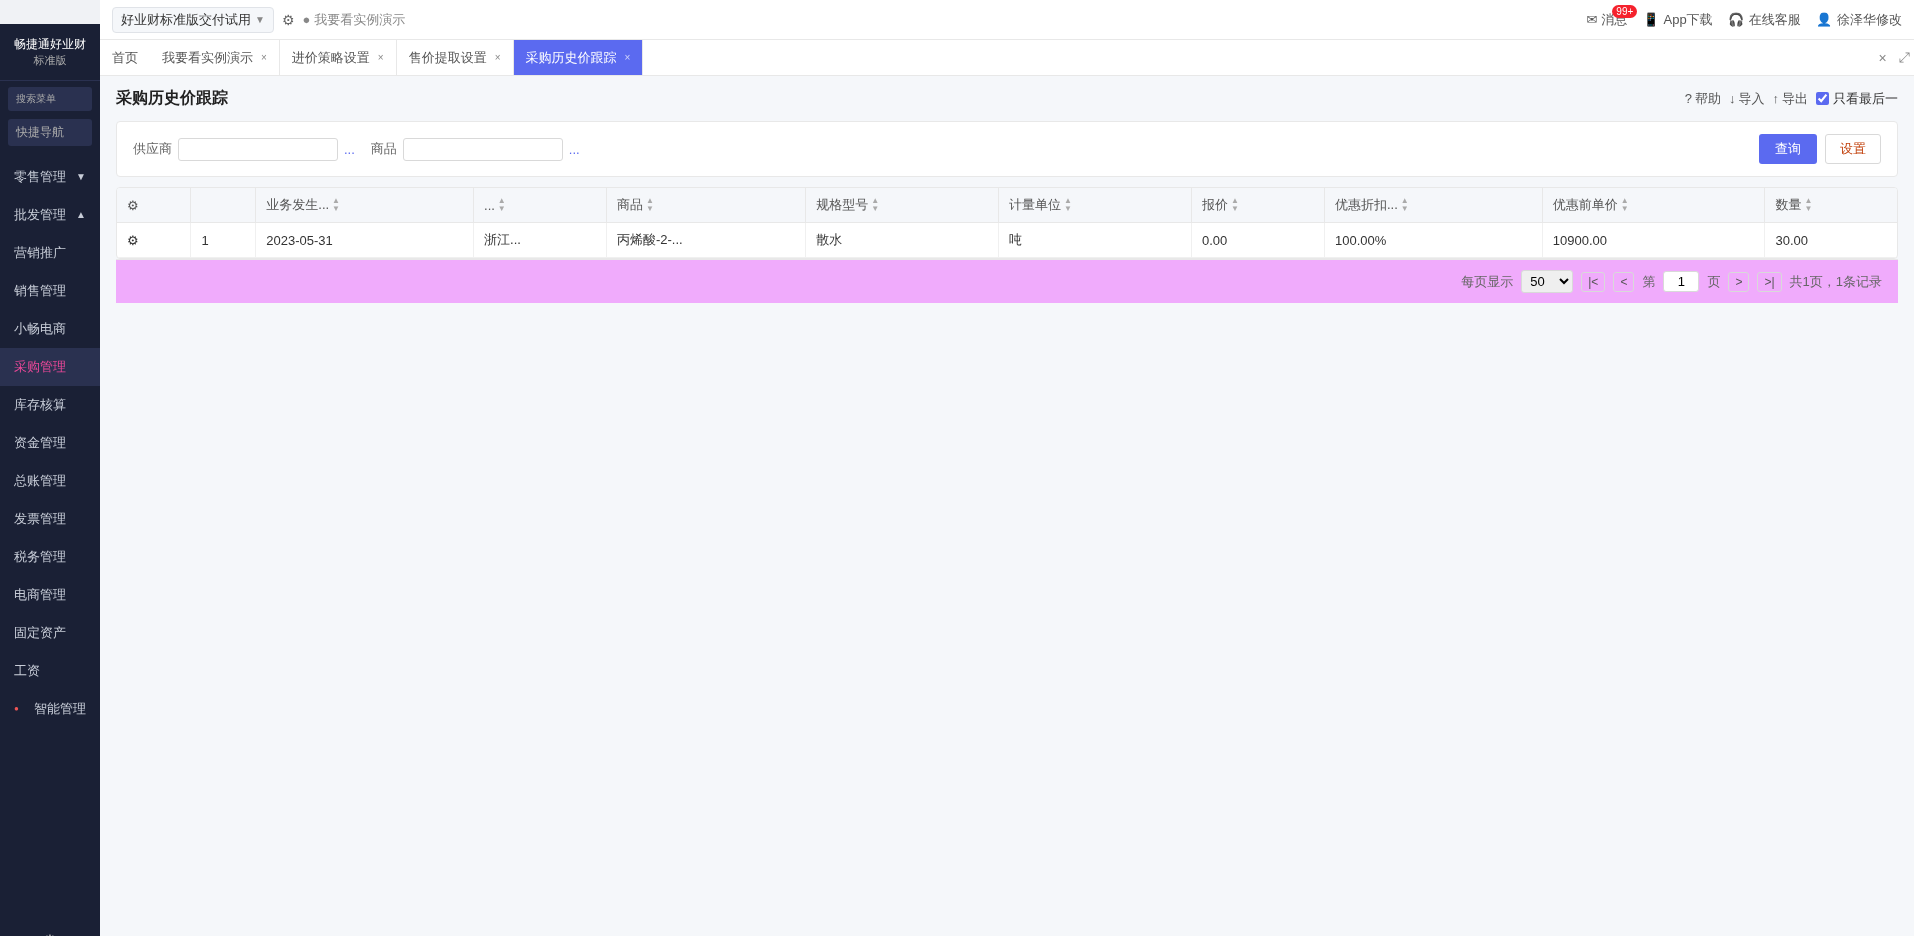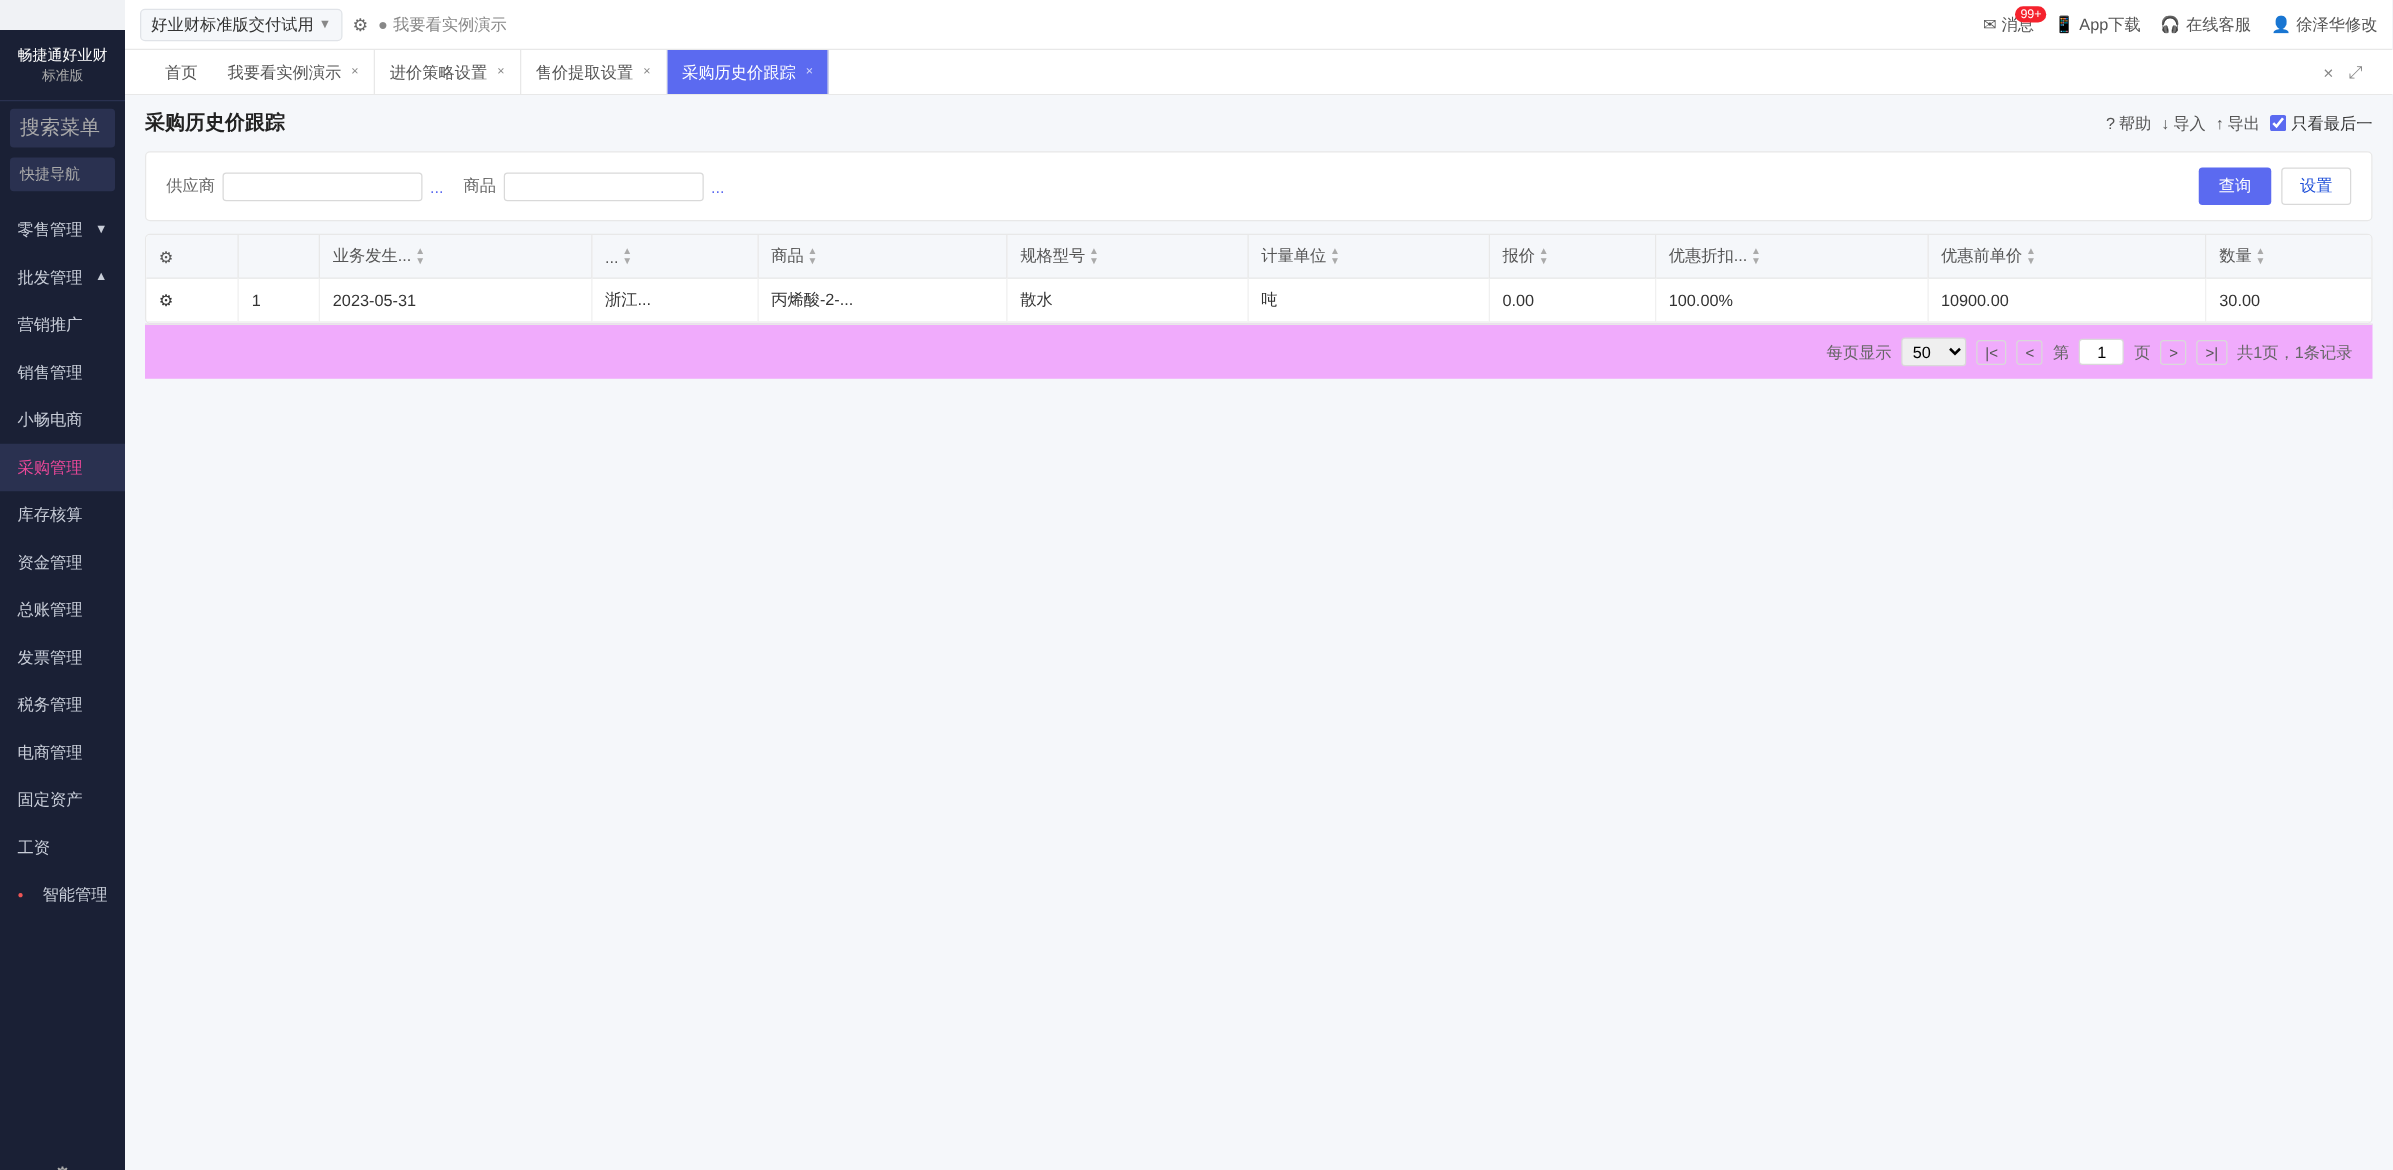--- a/index.html
+++ b/index.html
@@ -3,21 +3,21 @@
   <meta charset="utf-8">
   <style>
     * { box-sizing: border-box; margin: 0; padding: 0; }
     body { font-family: "Microsoft YaHei", "PingFang SC", sans-serif; font-size: 13px; background: #f0f2f5; color: #333; display: flex; height: 936px; overflow: hidden; }
 
     
     .sidebar { width: 100px; background: #1a2035; color: #c8cdd8; display: flex; flex-direction: column; flex-shrink: 0; height: 100%; margin-top: 24px; }
     .sidebar-logo { padding: 12px 8px; background: #1a2035; border-bottom: 1px solid #2a3150; text-align: center; }
     .sidebar-logo .logo-text { color: #fff; font-size: 12px; line-height: 1.4; }
     .sidebar-logo .logo-sub { color: #aaa; font-size: 11px; }
-    .sidebar-search-btn { width: 100%; background: #2a3150; border: none; color: #aaa; padding: 5px 8px; border-radius: 3px; cursor: pointer; font-size: 16px; text-align: left; }
+    .sidebar-search-btn { width: 100%; background: #2a3150; border: none; color: #aaa; padding: 5px 8px; border-radius: 3px; cursor: pointer; font-size: 10px; text-align: left; }
     .sidebar-nav-btn { width: 100%; background: #2a3150; border: none; color: #aaa; padding: 5px 8px; border-radius: 3px; cursor: pointer; font-size: 12px; text-align: left; margin-top: 4px; }
     .sidebar-section { padding: 6px 0; }
     .sidebar-item { display: flex; align-items: center; justify-content: space-between; padding: 10px 14px; cursor: pointer; color: #c8cdd8; font-size: 13px; }
     .sidebar-item.active { background: #2a3150; color: #ec4899; }
     .sidebar-item .arrow { font-size: 10px; }
     .sidebar-item.has-dot::before { content: '●'; color: #e55; font-size: 8px; margin-right: 4px; }
     .sidebar-bottom { margin-top: auto; padding: 10px; text-align: center; }
     .sidebar-bottom .gear-btn { background: none; border: none; color: #aaa; cursor: pointer; font-size: 16px; }
 
     
@@ -30,21 +30,21 @@
     .topbar-settings { background: none; border: none; color: #666; cursor: pointer; font-size: 14px; }
     .topbar-demo { display: flex; align-items: center; gap: 4px; color: #888; font-size: 13px; cursor: pointer; }
     .topbar-right { margin-left: auto; display: flex; align-items: center; gap: 16px; }
     .topbar-msg { display: flex; align-items: center; gap: 4px; cursor: pointer; color: #555; font-size: 13px; position: relative; }
     .badge { background: #f5222d; color: #fff; font-size: 10px; border-radius: 8px; padding: 1px 4px; position: absolute; top: -6px; right: -10px; }
     .topbar-app { display: flex; align-items: center; gap: 4px; cursor: pointer; color: #555; font-size: 13px; }
     .topbar-online { display: flex; align-items: center; gap: 4px; cursor: pointer; color: #555; font-size: 13px; }
     .topbar-user { display: flex; align-items: center; gap: 4px; cursor: pointer; color: #555; font-size: 13px; }
 
     
-    .tabs { height: 36px; background: #fff; border-bottom: 1px solid #e8e8e8; display: flex; align-items: center; padding: 0 20px; gap: 0; flex-shrink: 0; overflow-x: auto; }
+    .tabs { height: 36px; background: #fff; border-bottom: 1px solid #e8e8e8; display: flex; align-items: center; padding: 0 0; gap: 0; flex-shrink: 0; overflow-x: auto; }
     .tab { display: flex; align-items: center; gap: 4px; padding: 0 12px; height: 36px; border-right: 1px solid #e8e8e8; cursor: pointer; font-size: 13px; color: #555; white-space: nowrap; flex-shrink: 0; }
     .tab.active { background: #5b6af0; color: #fff; border-radius: 0; }
     .tab.home { border: none; }
     .tab .close-x { font-size: 10px; margin-left: 4px; opacity: 0.7; }
     .tab.active .close-x { color: #fff; }
     .tabs-right { margin-left: auto; display: flex; align-items: center; gap: 4px; }
     .tabs-right-btn { background: none; border: none; color: #888; cursor: pointer; font-size: 14px; padding: 4px; }
 
     
     .content { flex: 1; overflow: auto; padding: 12px 16px; background: #f5f7fa; }
@@ -59,21 +59,21 @@
     .filter-item { display: flex; align-items: center; gap: 6px; }
     .filter-label { color: #666; font-size: 13px; white-space: nowrap; }
     .filter-date-btns { display: flex; align-items: center; gap: 4px; }
     .date-btn { background: none; border: none; color: #555; cursor: pointer; font-size: 13px; padding: 2px 4px; border-radius: 3px; }
     .date-btn.active { background: #5b6af0; color: #fff; border-radius: 10px; padding: 2px 8px; }
     .date-range { color: #888; font-size: 12px; margin-left: 4px; }
     .filter-input { border: 1px solid #d9d9d9; border-radius: 3px; padding: 3px 8px; font-size: 13px; width: 160px; outline: none; }
     .filter-more { color: #5b6af0; cursor: pointer; font-size: 13px; }
     .filter-actions { margin-left: auto; display: flex; gap: 8px; }
     .btn-primary { background: #5b6af0; color: #fff; border: none; border-radius: 3px; padding: 5px 16px; cursor: pointer; font-size: 13px; }
-    .btn-default { background: #fff; color: #1d4ed8; border: 1px solid #d9d9d9; border-radius: 3px; padding: 5px 14px; cursor: pointer; font-size: 13px; }
+    .btn-default { background: #fff; color: #c2410c; border: 1px solid #d9d9d9; border-radius: 3px; padding: 5px 14px; cursor: pointer; font-size: 13px; }
     .only-last-checkbox { display: flex; align-items: center; gap: 4px; }
     .only-last-checkbox input { accent-color: #5b6af0; }
 
     
     .table-container { background: #fff; border: 1px solid #e8e8e8; border-radius: 4px; overflow: hidden; }
     .data-table { width: 100%; border-collapse: collapse; font-size: 13px; }
     .data-table thead tr { background: #f5f7fa; border-bottom: 1px solid #e8e8e8; }
     .data-table thead th { padding: 8px 10px; text-align: left; color: #555; font-weight: normal; white-space: nowrap; border-right: 1px solid #e8e8e8; cursor: pointer; user-select: none; }
     .data-table thead th:last-child { border-right: none; }
     .data-table tbody tr { border-bottom: 1px solid #f0f0f0; }

